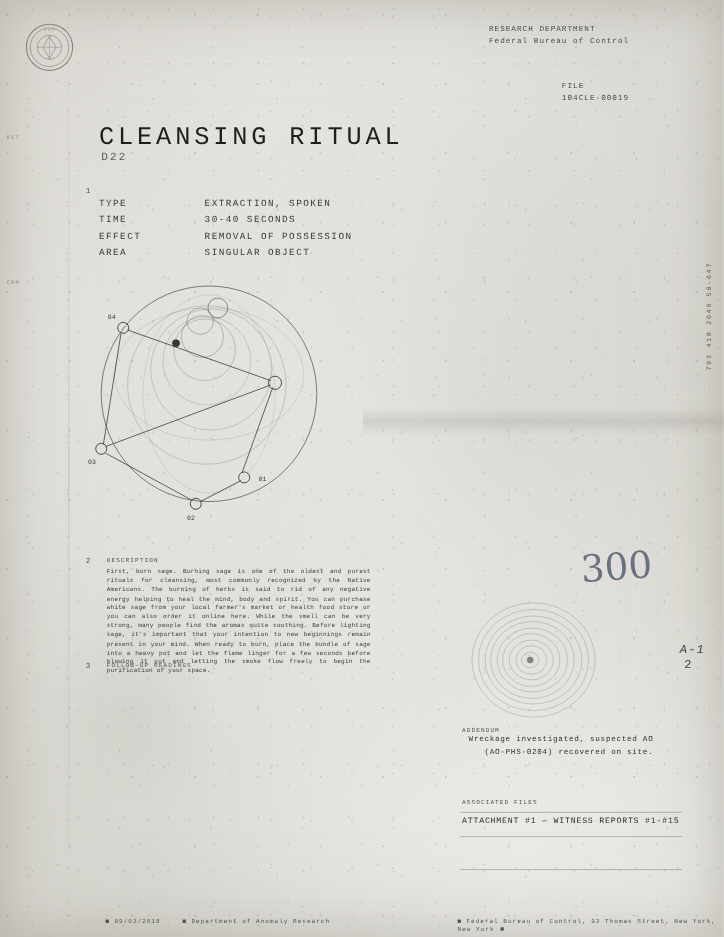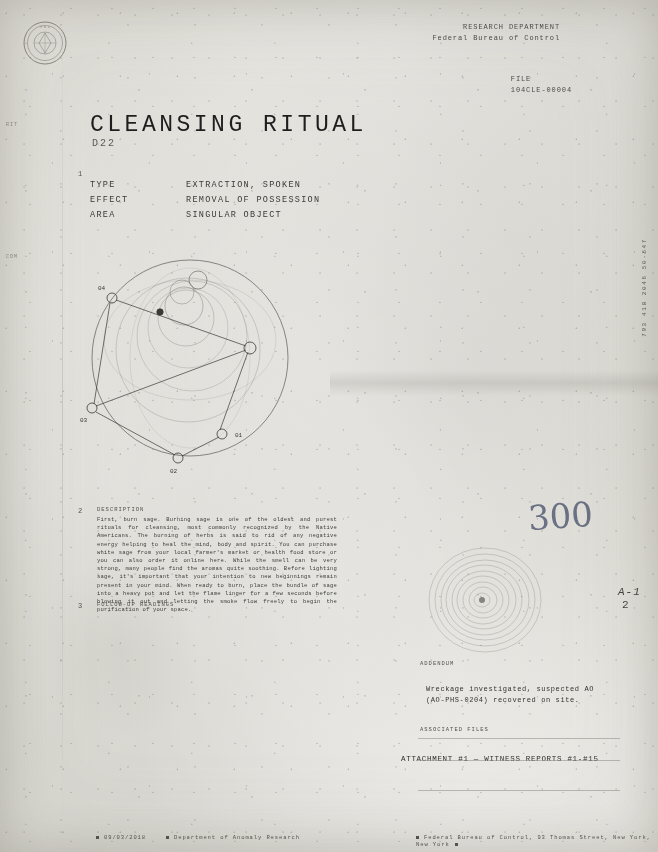--- a/index.html
+++ b/index.html
@@ -35,21 +35,21 @@
   }
   .edge{
     position:absolute;inset:0;
     box-shadow:inset 0 0 45px rgba(120,115,100,.30), inset 0 0 100px rgba(140,135,120,.18);
     pointer-events:none;
   }
   .sheet{position:absolute;inset:0;}
 
   
   .dept{
-    position:absolute;right:98px;top:22px;text-align:right;
+    position:absolute;right:86px;top:22px;text-align:left;
     font-size:7px;letter-spacing:.9px;line-height:11px;color:#4a4a48;
   }
   .fileno{
     position:absolute;right:86px;top:74px;text-align:left;
     font-size:7px;letter-spacing:.9px;line-height:11px;color:#4a4a48;
   }
   .seal{position:absolute;left:22px;top:20px;width:46px;height:46px;opacity:.65;}
 
   .title{
     position:absolute;left:90px;top:112px;
@@ -90,24 +90,24 @@
     position:absolute;left:528px;top:496px;
     font-family:"DejaVu Serif",serif;font-size:34px;color:#4e5770;
     transform:rotate(-4deg);opacity:.8;
   }
   .rightcode{position:absolute;left:618px;top:586px;font-size:11px;letter-spacing:1px;color:#3f3f3c;font-style:italic;}
   .rightcode2{position:absolute;left:622px;top:599px;font-size:11px;letter-spacing:1px;color:#3f3f3c;}
 
   .fingerprint{position:absolute;left:420px;top:540px;width:130px;height:120px;opacity:.55;}
 
   .addendum-h{position:absolute;left:420px;top:660px;font-size:5.5px;letter-spacing:1px;color:#54534e;}
-  .addendum{position:absolute;left:426px;top:684px;font-size:7px;line-height:11px;letter-spacing:.6px;color:#33332f;}
+  .addendum{position:absolute;left:426px;top:668px;font-size:7px;line-height:11px;letter-spacing:.6px;color:#33332f;text-align:right;}
 
   .assoc-h{position:absolute;left:420px;top:726px;font-size:5.5px;letter-spacing:1px;color:#54534e;}
-  .assoc{position:absolute;left:401px;top:742px;font-size:7.5px;line-height:11px;letter-spacing:.7px;color:#2e2e2b;width:200px;margin-top:12px;}
+  .assoc{position:absolute;left:420px;top:742px;font-size:7.5px;line-height:11px;letter-spacing:.7px;color:#2e2e2b;width:200px;}
   .assoc .a-line{margin-bottom:8px;}
   .rule{position:absolute;height:1px;background:#8d8c86;opacity:.55;}
 
   
   .footer{
     position:absolute;left:0;right:0;bottom:18px;
     font-size:5.5px;letter-spacing:.9px;color:#4d4c48;
   }
   .f1{position:absolute;left:96px;}
   .f2{position:absolute;left:166px;}
@@ -152,31 +152,35 @@
     <text x="23" y="8" font-size="3" fill="#5a5850" text-anchor="middle" font-family="Liberation Mono, monospace">F B C</text>
   </svg>
 
   <div class="dept">
     <div>RESEARCH DEPARTMENT</div>
     <div>Federal Bureau of Control</div>
   </div>
 
   <div class="fileno">
     <div>FILE</div>
-    <div>104CLE-00004</div>
+    <div>104CLE-00019</div>
   </div>
 
   <div class="title">CLEANSING RITUAL</div>
   <div class="subtitle">D22</div>
 
   <div class="secnum" style="left:78px;top:170px;">1</div>
   <div class="spec">
     <div class="row">
       <div class="k">TYPE</div>
       <div class="v">EXTRACTION, SPOKEN</div>
+    </div>
+    <div class="row">
+      <div class="k">TIME</div>
+      <div class="v">30-40 SECONDS</div>
     </div>
     <div class="row">
       <div class="k">EFFECT</div>
       <div class="v">REMOVAL OF POSSESSION</div>
     </div>
     <div class="row">
       <div class="k">AREA</div>
       <div class="v">SINGULAR OBJECT</div>
     </div>
   </div>

